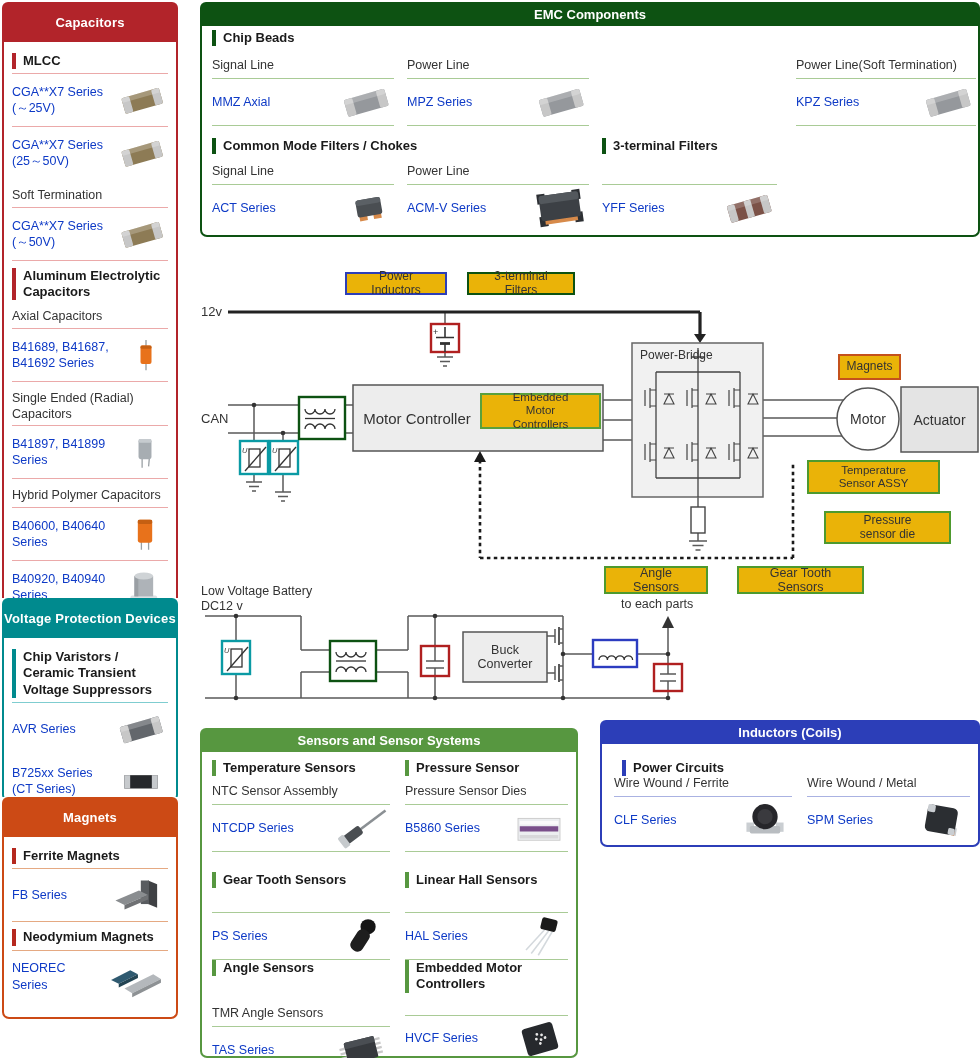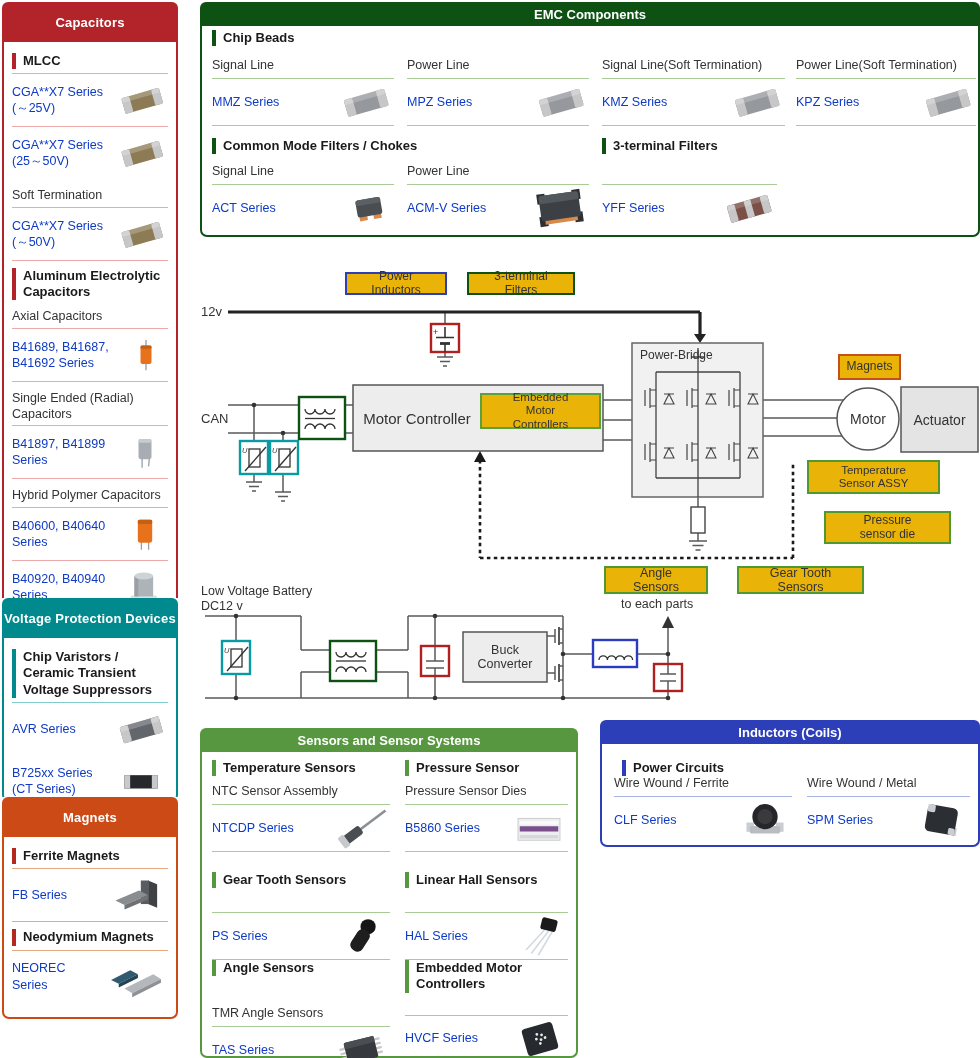--- a/index.html
+++ b/index.html
@@ -338,39 +338,30 @@
   <div class="panel" id="emc-panel">
     <div class="panel-hd">EMC Components</div>
     <div class="panel-bd">
       <div class="abs bar-h" style="left:10px;top:4px;margin:0">
           <span>Chip Beads</span>
         </div>
 
       <div class="abs" style="left:10px;top:32px;width:182px">
         <div class="sub">Signal Line</div>
         <div class="prow2 pb">
-          <span class="link">MMZ Series</span>
+          <span class="link">MMZ Axial</span>
           <svg class="pimg" width="56" height="42">
               <use href="#sym-chip"></use>
             </svg>
         </div>
       </div>
       <div class="abs" style="left:205px;top:32px;width:182px">
         <div class="sub">Power Line</div>
         <div class="prow2 pb">
           <span class="link">MPZ Series</span>
-          <svg class="pimg" width="56" height="42">
-              <use href="#sym-chip"></use>
-            </svg>
-        </div>
-      </div>
-      <div class="abs" style="left:400px;top:32px;width:183px">
-        <div class="sub">Signal Line(Soft Termination)</div>
-        <div class="prow2 pb">
-          <span class="link">KMZ Series</span>
           <svg class="pimg" width="56" height="42">
               <use href="#sym-chip"></use>
             </svg>
         </div>
       </div>
       <div class="abs" style="left:594px;top:32px;width:180px">
         <div class="sub">Power Line(Soft Termination)</div>
         <div class="prow2 pb">
           <span class="link">KPZ Series</span>
           <svg class="pimg" width="56" height="42">

